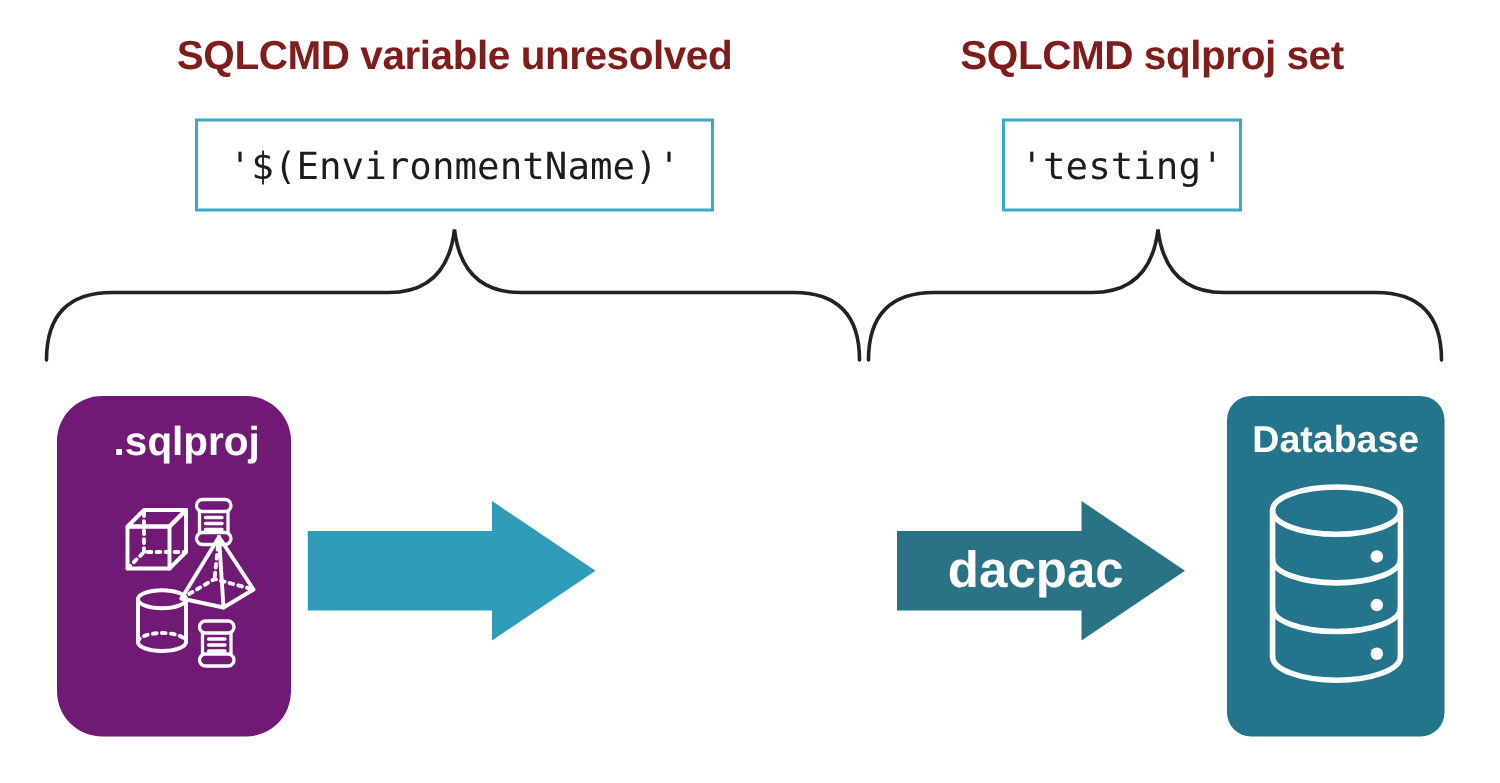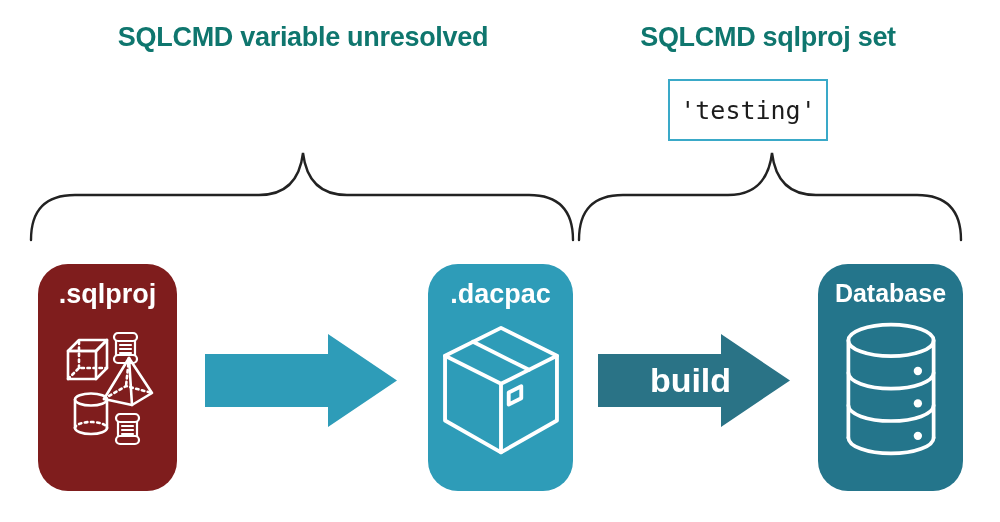--- a/index.html
+++ b/index.html
@@ -2,21 +2,21 @@
 <html><head>
 <meta charset="utf-8">
 <style>
   html,body { margin:0; padding:0; background:#ffffff; }
   .canvas {
     position:relative; width:1000px; height:522px; background:#ffffff;
     font-family:"Liberation Sans", sans-serif; overflow:hidden;
   }
   .heading {
     position:absolute; top:22px; font-size:27px; font-weight:bold;
-    color:#0f766e; text-align:center; letter-spacing:-0.3px; white-space:nowrap;
+    color:#7f1d1d; text-align:center; letter-spacing:-0.3px; white-space:nowrap;
   }
   .heading.left  { left:60px;  width:486px; }
   .heading.right { left:586px; width:364px; }
   .codebox {
     position:absolute; top:79px; height:62px; box-sizing:border-box;
     border:2.5px solid #3AA9C8; background:#ffffff;
     display:flex; align-items:center; justify-content:center;
   }
   .codebox.left  { left:130px; width:346px; }
   .codebox.right { left:668px; width:160px; }
@@ -28,21 +28,21 @@
   .brace.left  { left:28px; }
   .brace.right { left:576px; }
   .brace path { fill:none; stroke:#222222; stroke-width:2.4; stroke-linecap:round; }
 
   .node {
     position:absolute; top:264px; height:227px; border-radius:30px;
     display:flex; flex-direction:column; align-items:center;
   }
   #node-sqlproj  { left:38px;  width:139px; background:#7AC8DB; }
   #node-dacpac   { left:428px; width:145px; background:#2E9CB8; }
-  #node-database { left:818px; width:145px; background:#24758B; }
+  #node-database { left:818px; width:145px; background:#24758B;border-radius:16px; }
   .node-label { margin-top:15px; font-size:27px; font-weight:bold; color:#ffffff; white-space:nowrap; }
   #node-database .node-label { font-size:25px; }
 
   .icon-stroke { fill:none; stroke:#ffffff; stroke-linejoin:round; stroke-linecap:round; }
   .dash { stroke-dasharray:2.5 3.5; }
 
   svg.arrow { position:absolute; top:332px; width:195px; height:97px; }
   #arrow-build  { left:205px; }
   #arrow-deploy { left:598px; }
   .arrow-label {
@@ -54,32 +54,35 @@
   #label-deploy { left:598px; width:185px; }
 </style>
 </head>
 <body>
 
 <div class="canvas">
 
   <div class="heading left">SQLCMD variable unresolved</div>
   <div class="heading right">SQLCMD sqlproj set</div>
 
+  <div class="codebox left">
+    <code>'$(EnvironmentName)'</code>
+  </div>
   <div class="codebox right">
     <code>'testing'</code>
   </div>
 
   <svg class="brace left" width="548" height="96" viewBox="0 0 548 96">
     <path d="M3 93 Q3 48 47 48 L231 48 Q270 48 275 6 Q280 48 319 48 L501 48 Q545 48 545 93"></path>
   </svg>
   <svg class="brace right" width="390" height="96" viewBox="0 0 390 96">
     <path d="M3 93 Q3 48 47 48 L152 48 Q191 48 196 6 Q201 48 240 48 L341 48 Q385 48 385 93"></path>
   </svg>
 
-  <div class="node" id="node-sqlproj" style="background: #7f1d1d;">
+  <div class="node" id="node-sqlproj" style="background: #701a75; padding-left: 17px;">
     <div class="node-label">.sqlproj</div>
     <svg width="139" height="150" viewBox="0 0 139 150" style="margin-top:16px">
       <g class="icon-stroke" stroke-width="2.6">
 
         <g transform="translate(30,13)">
           <path d="M0 12 L11 1 H39 L28 12 Z"></path>
           <path d="M0 12 H28 V40 H0 Z"></path>
           <path d="M28 12 L39 1 V29 L28 40"></path>
           <path class="dash" d="M0 40 L11 29 H39 M11 29 V1"></path>
         </g>
@@ -117,37 +120,25 @@
           <line x1="10" y1="21" x2="21" y2="21"></line>
         </g>
       </g>
     </svg>
   </div>
 
   <svg class="arrow" id="arrow-build" viewBox="0 0 195 97">
     <polygon points="0,22 123,22 123,2 192,48.5 123,95 123,75 0,75" fill="#2E9CB8"></polygon>
   </svg>
 
-  <div class="node" id="node-dacpac" style="background: rgb(46, 156, 184);">
-    <div class="node-label">.dacpac</div>
-    <svg width="124" height="137" viewBox="0 0 128 142" style="margin-top:14px">
-      <g class="icon-stroke" stroke-width="4">
-        <path d="M64 4 L122 33 L64 62 L6 33 Z"></path>
-        <path d="M35 18.5 L93 47.5"></path>
-        <path d="M6 33 V100 L64 133 L122 100 V33"></path>
-        <path d="M64 62 V133"></path>
-        <path d="M72 71 L85 64.5 V77 L72 83.5 Z"></path>
-      </g>
-    </svg>
-  </div>
 
   <svg class="arrow" id="arrow-deploy" viewBox="0 0 195 97">
     <polygon points="0,22 123,22 123,2 192,48.5 123,95 123,75 0,75" fill="#2A7386"></polygon>
   </svg>
-  <div class="arrow-label" id="label-deploy">build</div>
+  <div class="arrow-label" id="label-deploy">dacpac</div>
 
   <div class="node" id="node-database" style="background: rgb(36, 117, 139);">
     <div class="node-label">Database</div>
     <svg width="102" height="139" viewBox="0 0 110 150" style="margin-top:12px">
       <g class="icon-stroke" stroke-width="4">
         <ellipse cx="55" cy="22" rx="46" ry="17"></ellipse>
         <path d="M9 22 V127 M101 22 V127"></path>
         <path d="M9 57 A46 17 0 0 0 101 57"></path>
         <path d="M9 92 A46 17 0 0 0 101 92"></path>
         <path d="M9 127 A46 17 0 0 0 101 127"></path>

